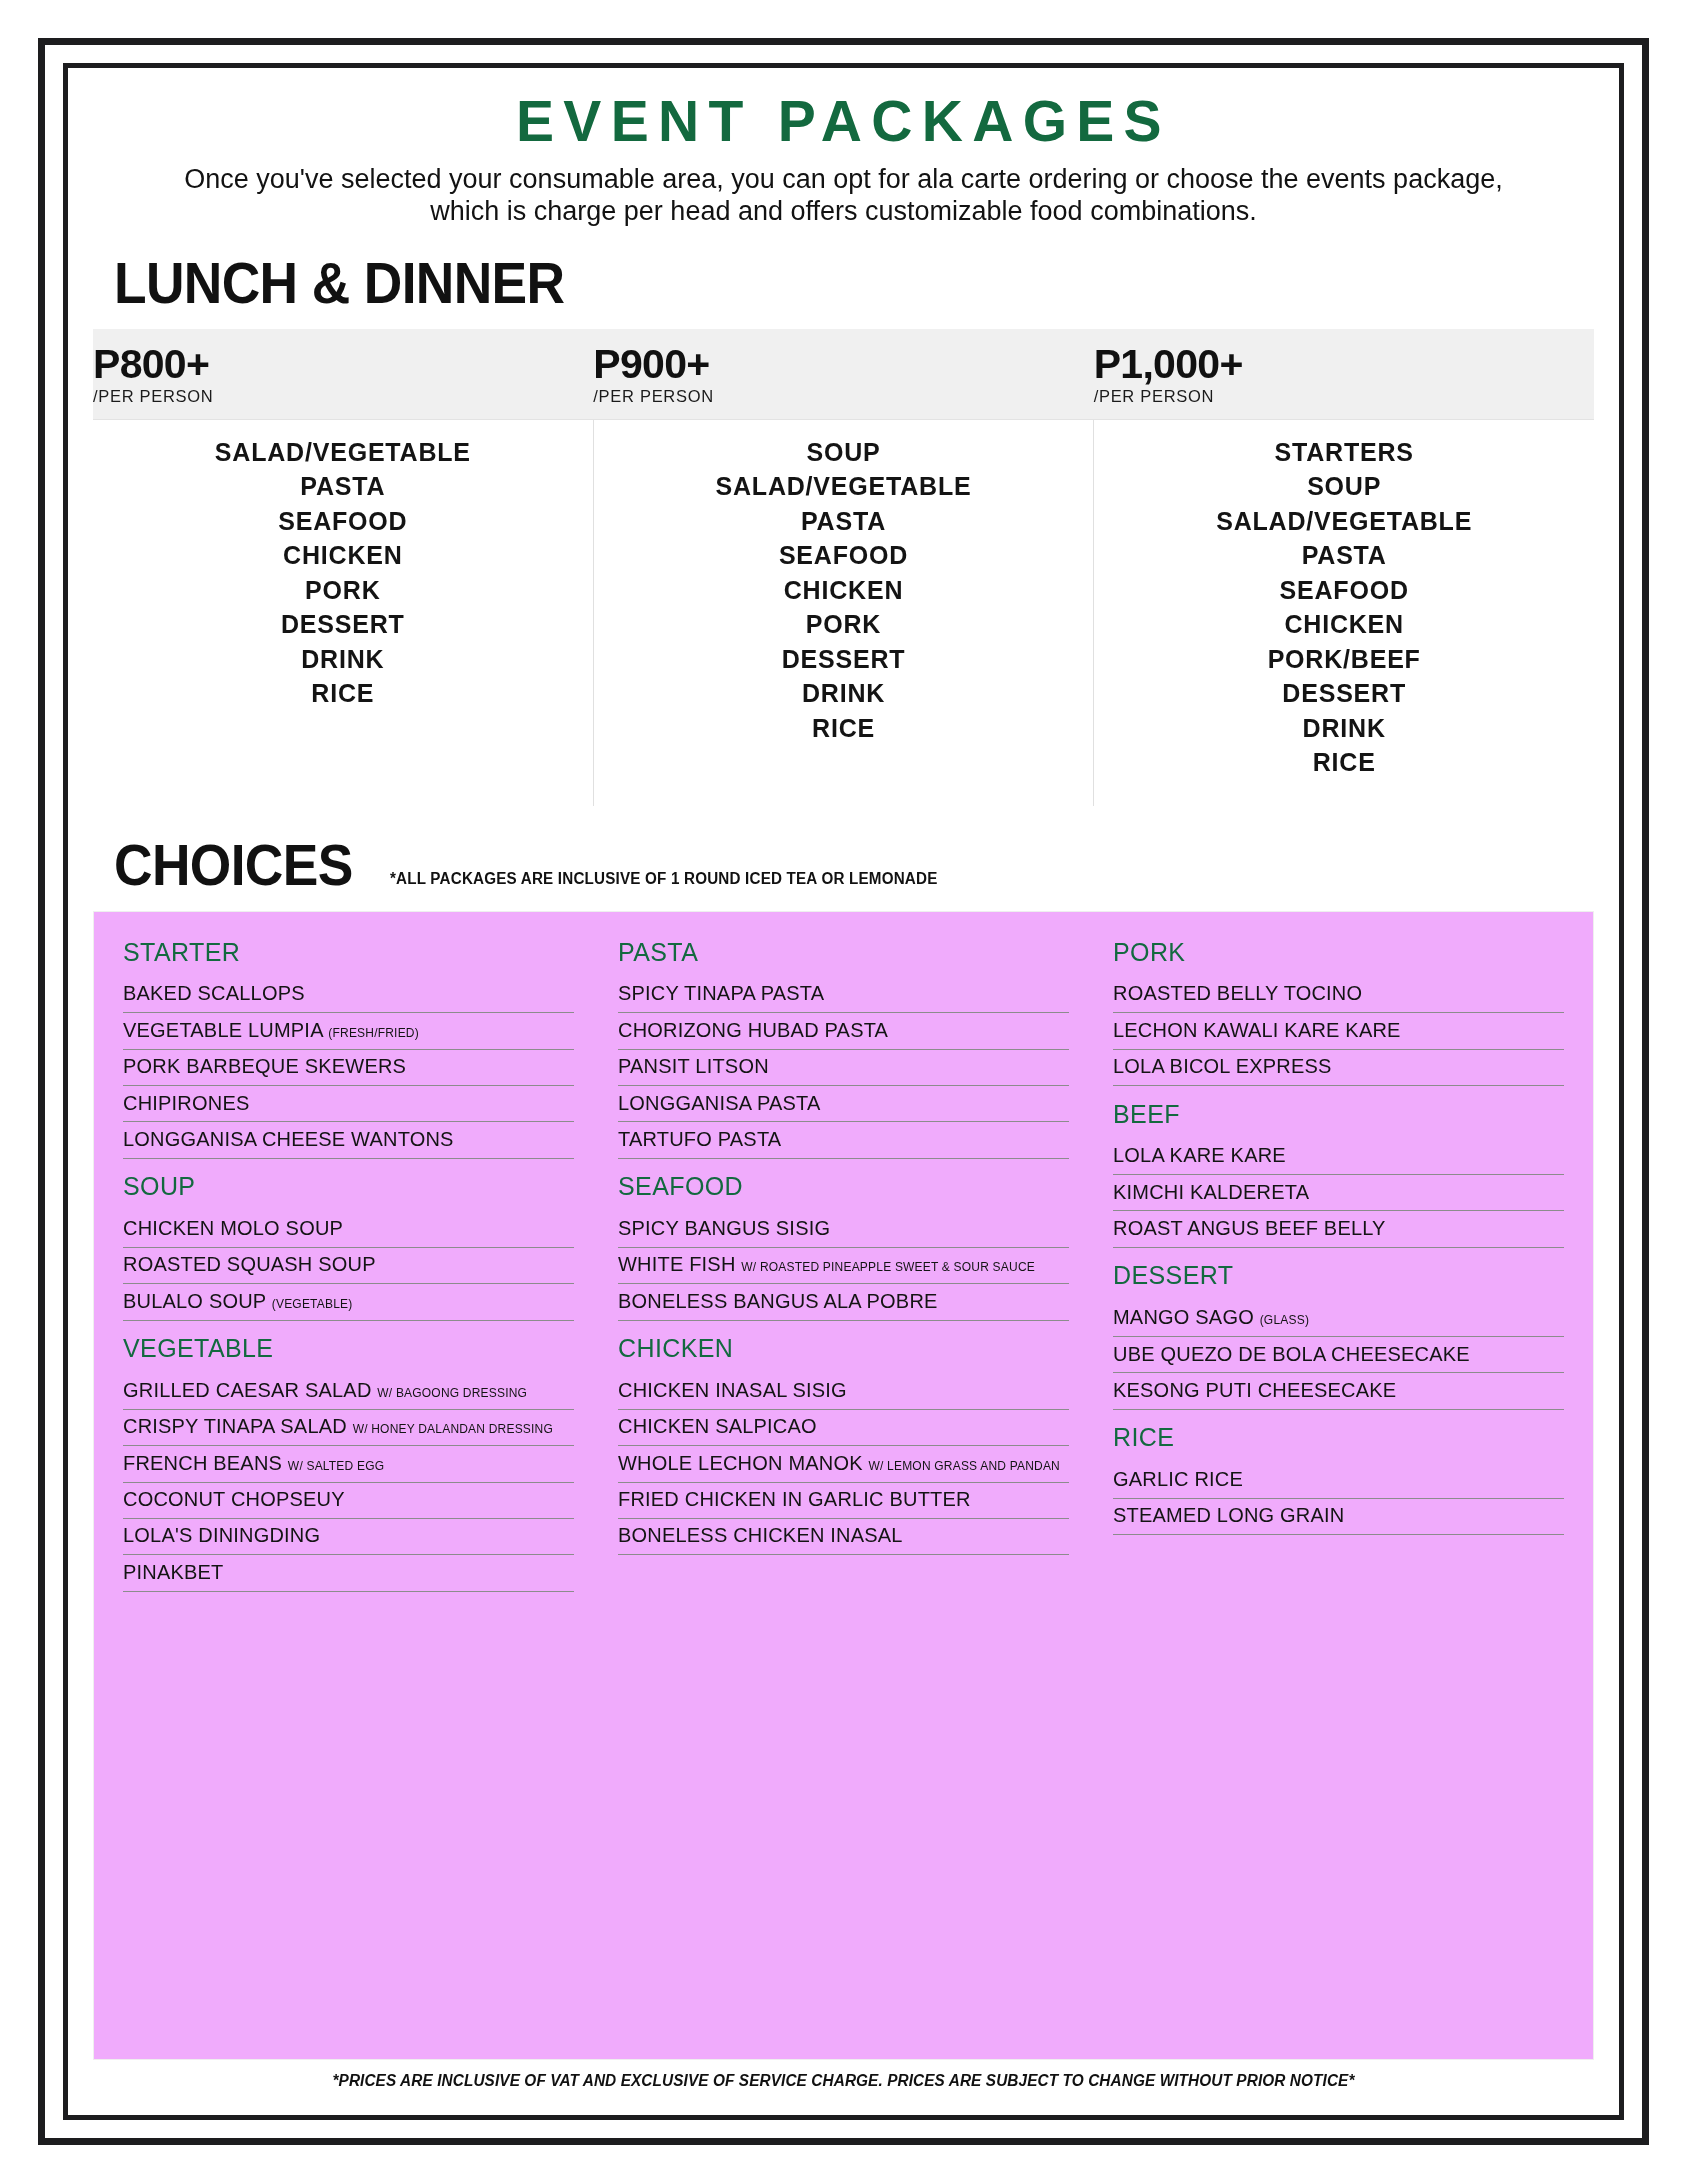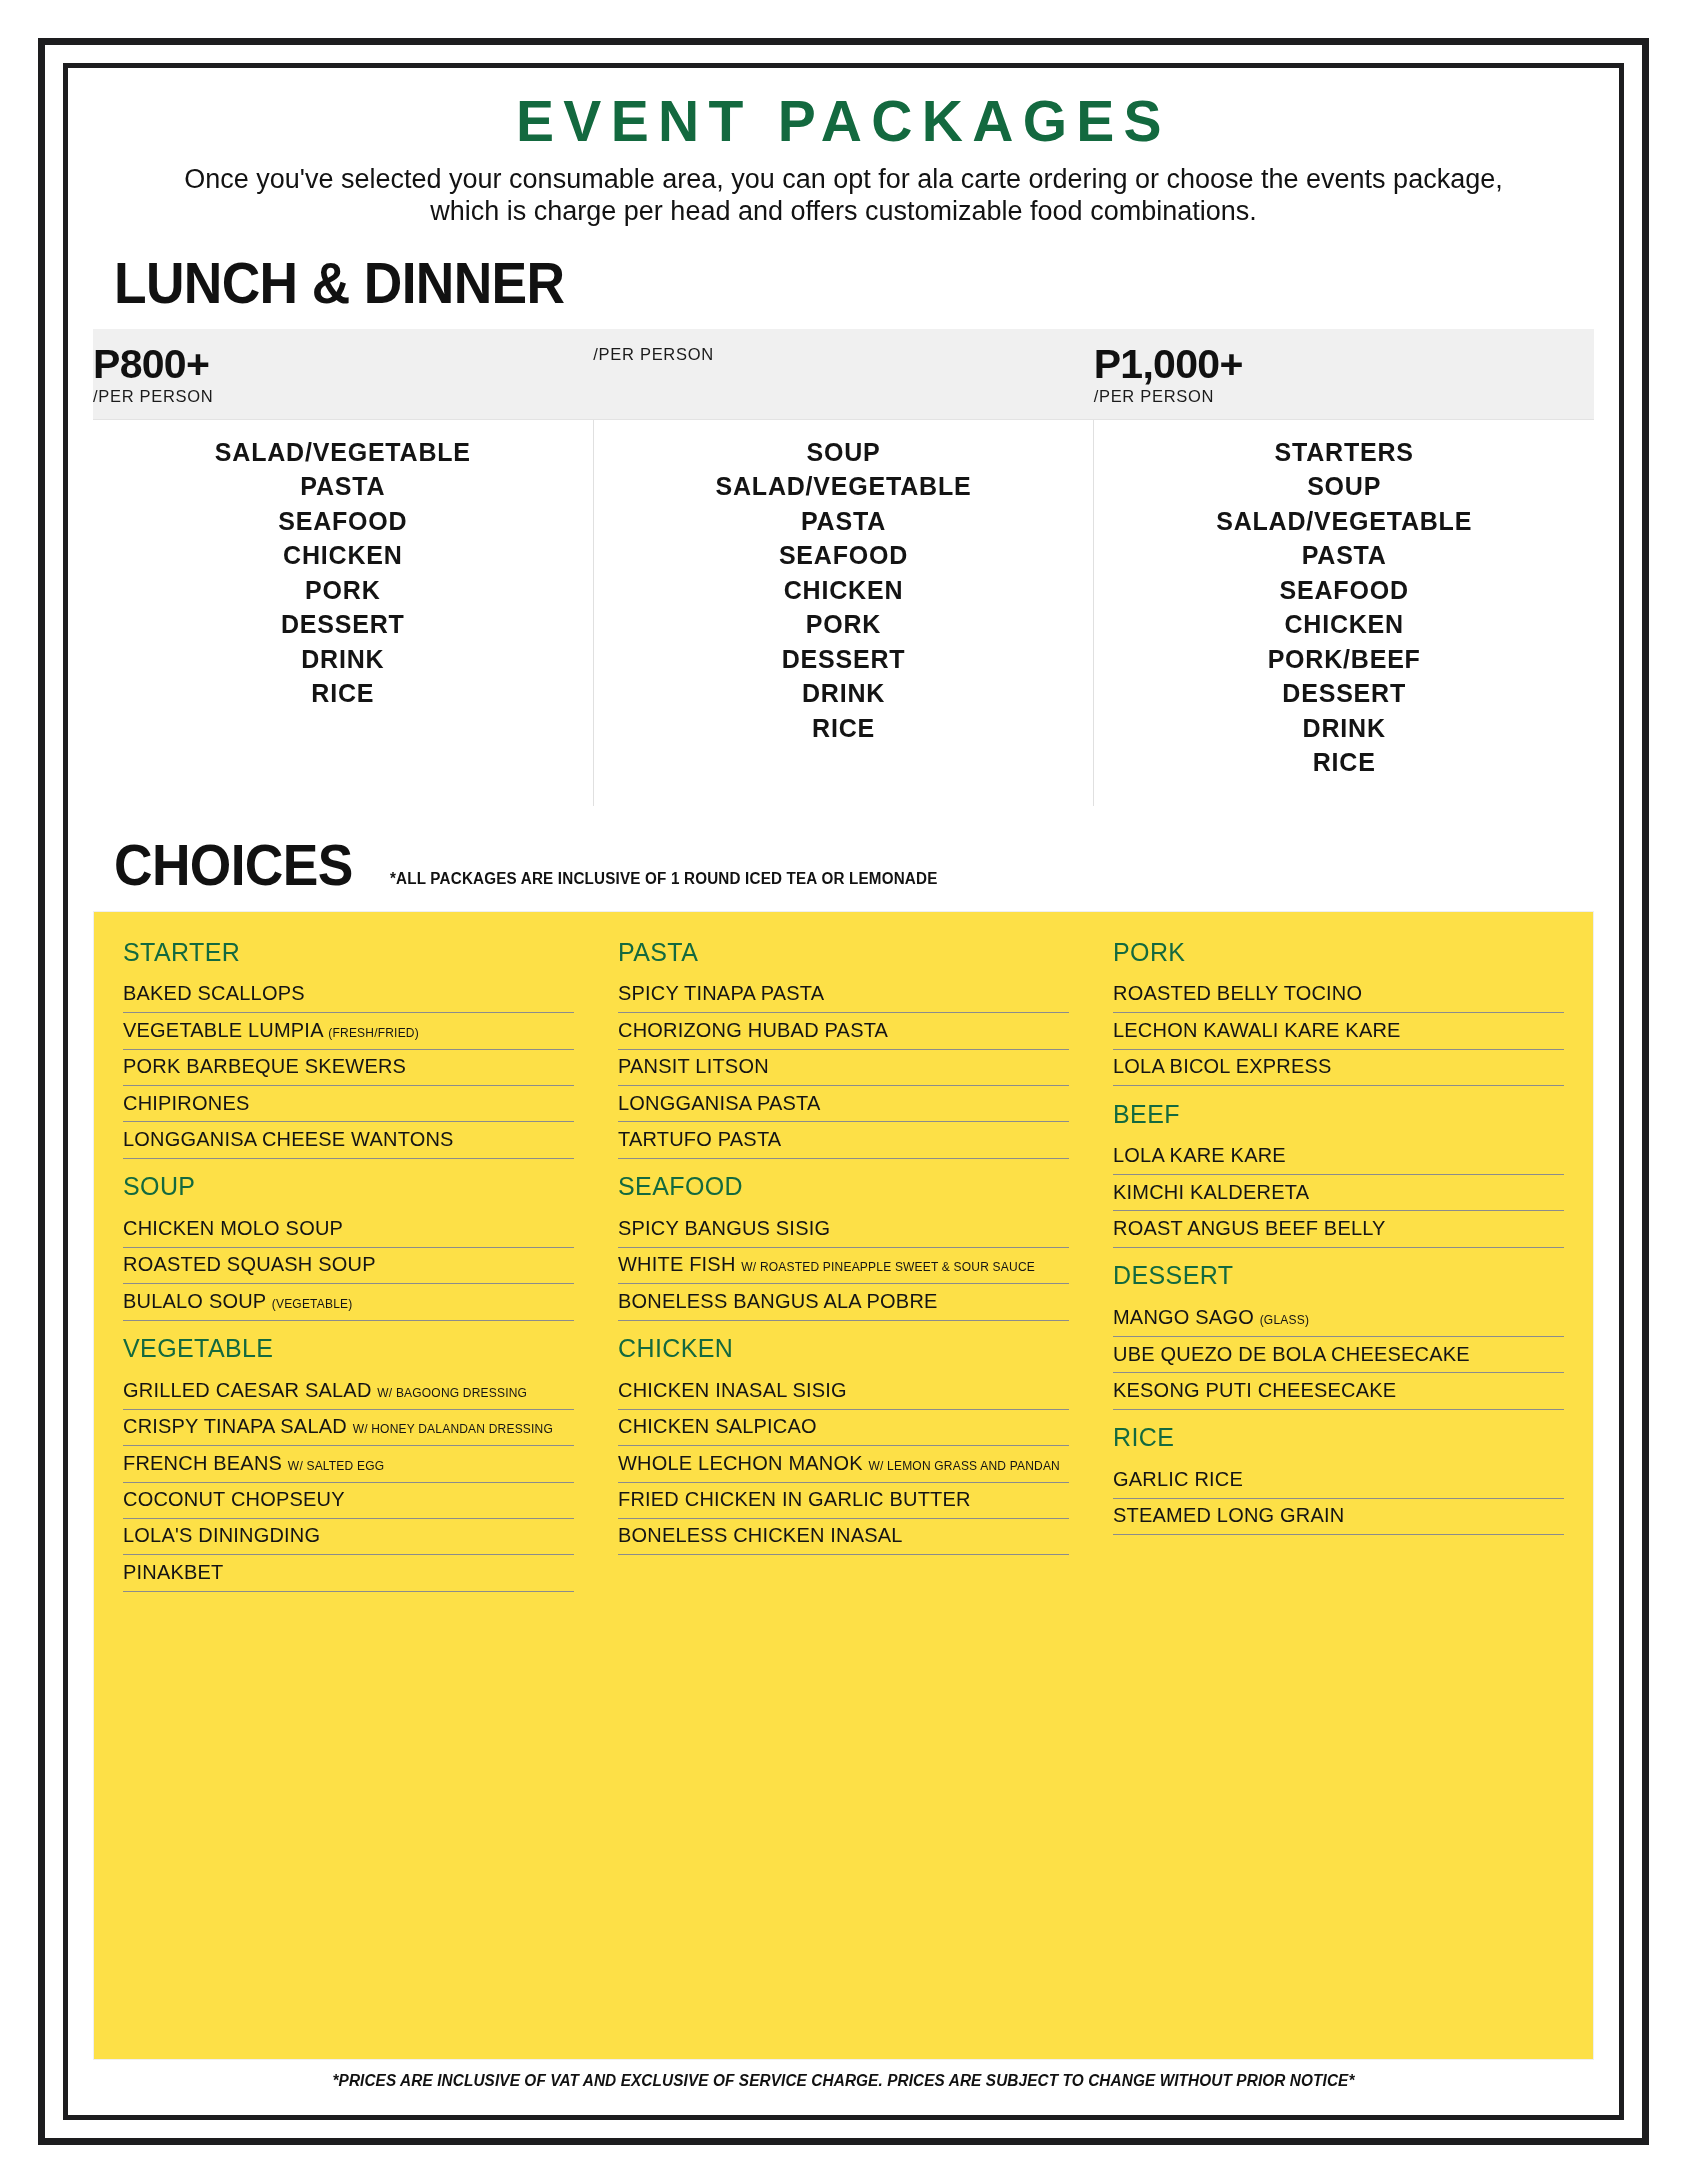--- a/index.html
+++ b/index.html
@@ -105,21 +105,21 @@
   .pkg-item{
     font-size:25px; line-height:1.38; letter-spacing:0.8px; color:#141414;
     white-space:nowrap;
     font-weight:bold;
   }
 
   
   .choices-head{ margin-top:30px; }
   .choices-panel{
     margin-top:17px;
-    background:#fde047;
+    background:#f0abfc;
     border:0.7px solid #efefef;
     padding:26.5px 29px 36px 29px;
     display:flex;
     gap:44px;
     flex:1;
   }
   .choice-col{ flex:1; min-width:0; }
   .cat-title{
     color:#13693f;
     font-size:25px;
@@ -165,20 +165,21 @@
     <h2>LUNCH &amp; DINNER</h2>
   </div>
 
   <div class="packages">
     <div class="pkg-header-band" id="pkg-band">
         <div class="pkg-price-cell">
           <div class="pkg-price">P800+</div>
           <div class="pkg-per">/PER PERSON</div>
         </div>
         <div class="pkg-price-cell">
+          <div class="pkg-price">P900+</div>
           <div class="pkg-per">/PER PERSON</div>
         </div>
         <div class="pkg-price-cell">
           <div class="pkg-price">P1,000+</div>
           <div class="pkg-per">/PER PERSON</div>
         </div>
       </div>
     <div class="pkg-body" id="pkg-body">
         <div class="pkg-col">
           <div class="pkg-item">SALAD/VEGETABLE</div>

